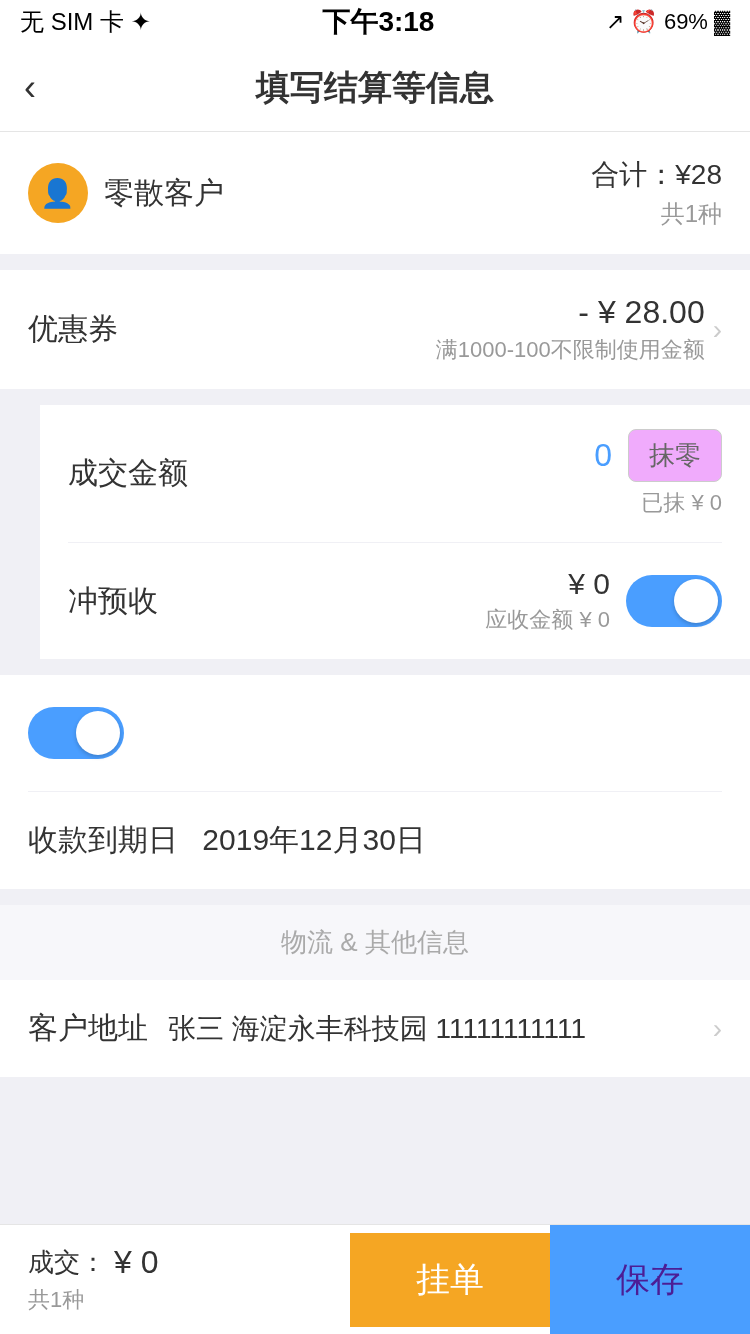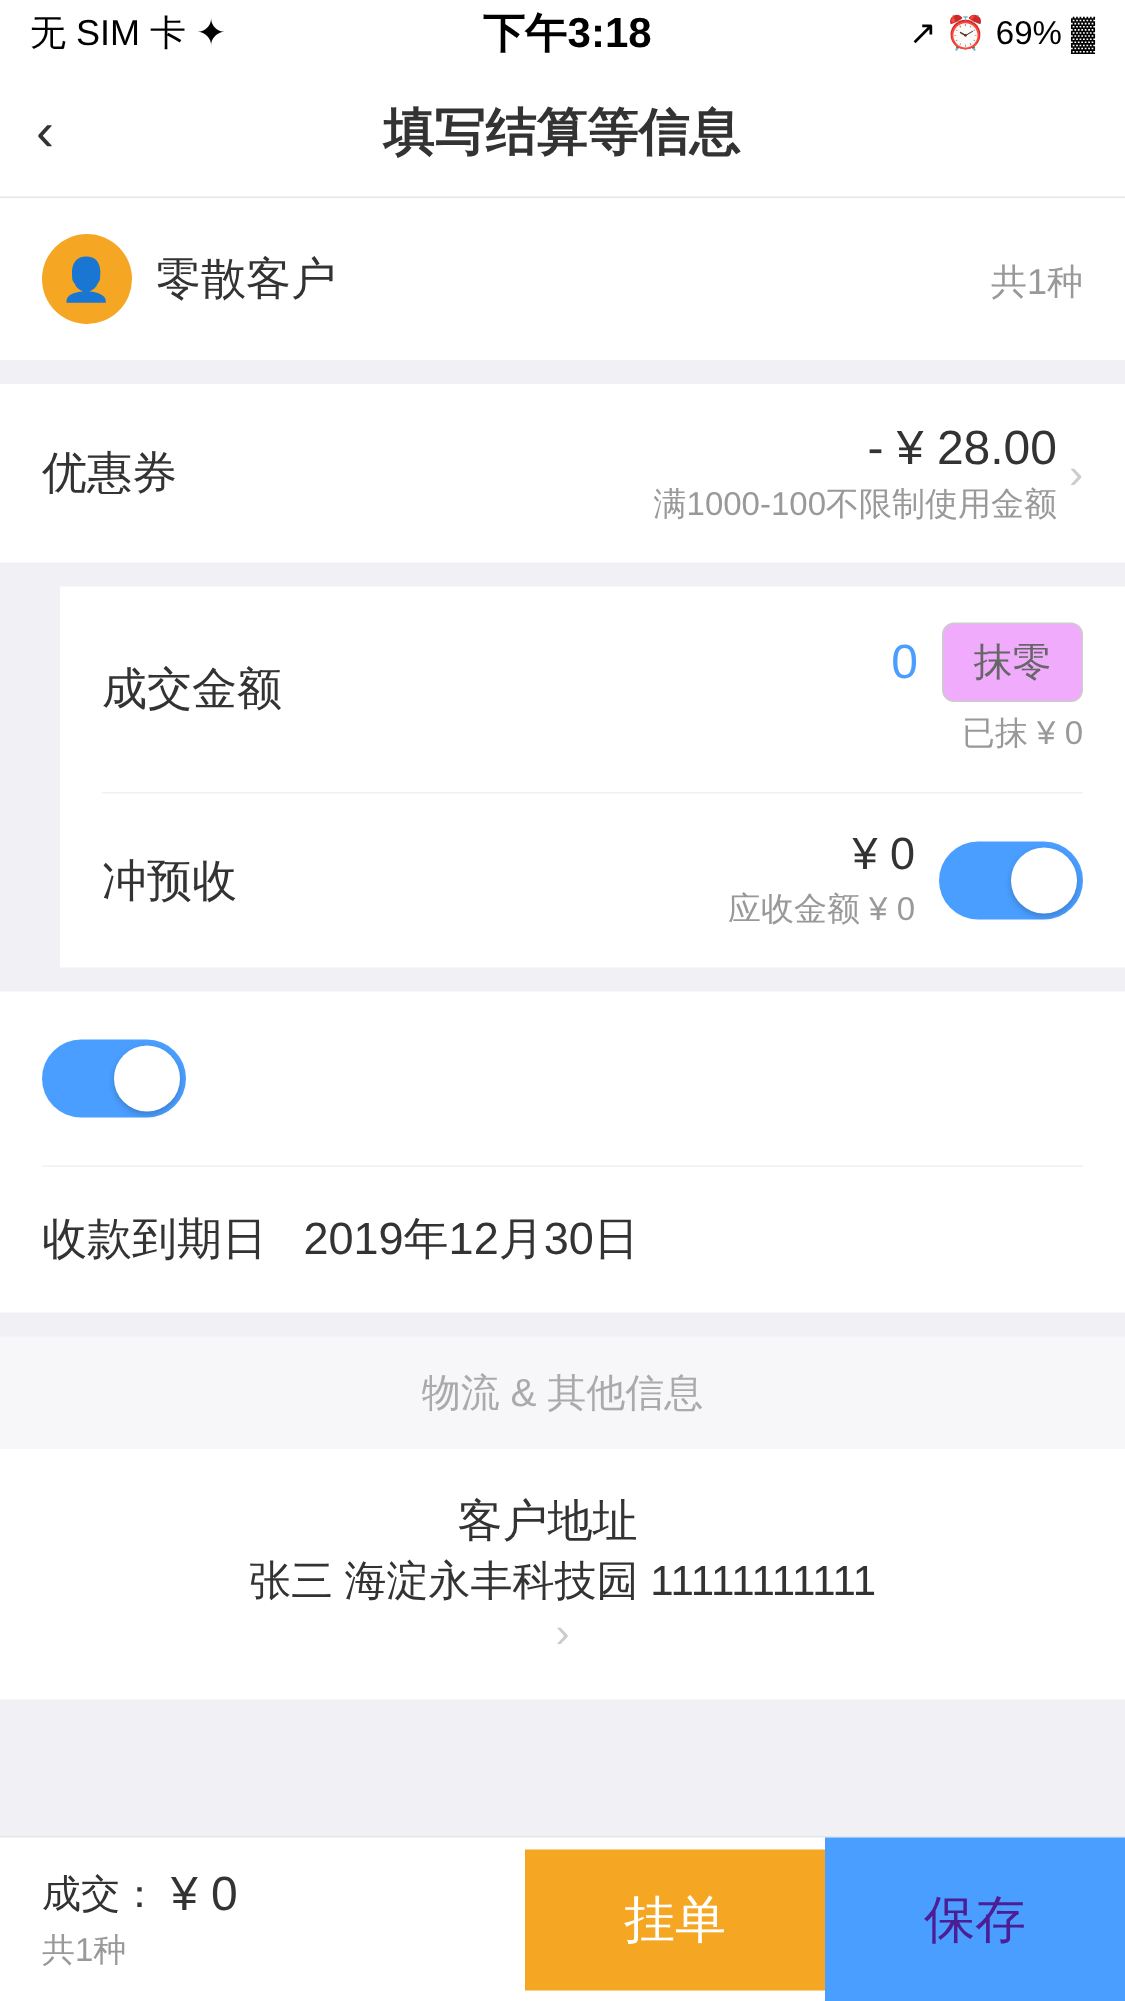--- a/index.html
+++ b/index.html
@@ -261,21 +261,20 @@
     
     .address-section {
       background: #fff;
       margin-bottom: 16px;
     }
     .address-row {
       display: flex;
       align-items: center;
       justify-content: space-between;
       padding: 28px 28px;
-      flex-direction: column;
     }
     .address-label {
       font-size: 30px;
       color: #333;
       flex-shrink: 0;
       margin-right: 20px;
     }
     .address-value {
       font-size: 28px;
       color: #333;
@@ -365,20 +364,21 @@
 
   <div class="section">
     <div class="customer-row">
       <div class="customer-left">
         <div class="customer-avatar">
           <span>👤</span>
         </div>
         <span class="customer-name">零散客户</span>
       </div>
       <div class="customer-right">
+        <div class="customer-total">合计：¥28</div>
         <div class="customer-count">共1种</div>
       </div>
     </div>
   </div>
 
   <div class="section">
     <div class="coupon-row">
       <span class="coupon-label">优惠券</span>
       <div class="coupon-right">
         <div class="coupon-info">

